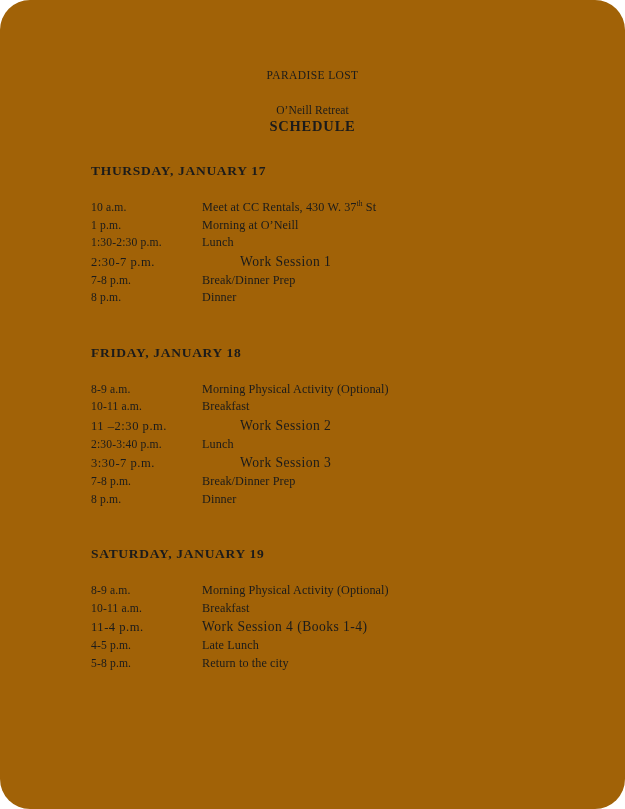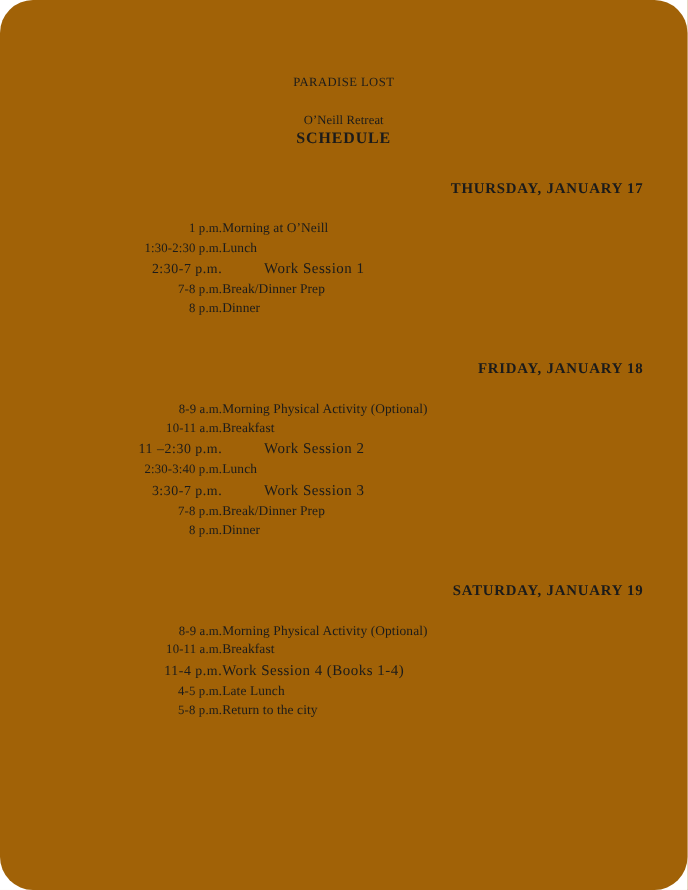--- a/index.html
+++ b/index.html
@@ -55,21 +55,20 @@
     font-weight: bold;
     letter-spacing: 0.8px;
   }
 
   
   .sections {
     position: absolute;
     top: 163px;
     left: 91px;
     right: 40px;
-    text-align: right;
   }
   .day-section {
     margin-bottom: 38px;
   }
   .day-section:last-child { margin-bottom: 0; }
 
   .day-heading {
     font-size: 13.5px;
     font-weight: bold;
     letter-spacing: 0.7px;
@@ -127,20 +126,24 @@
     <span class="title-sub">O’Neill Retreat</span>
   </div>
 
   <div class="title-schedule">SCHEDULE</div>
 
   <div class="sections">
       <div class="day-section">
         <div class="day-heading">THURSDAY, JANUARY 17</div>
         <div class="rows">
           <div class="row">
+            <div class="row-time">10 a.m.</div>
+            <div class="row-desc"><span>Meet at CC Rentals, 430 W. 37</span><sup>th</sup><span> St</span></div>
+          </div>
+          <div class="row">
             <div class="row-time">1 p.m.</div>
             <div class="row-desc">Morning at O’Neill</div>
           </div>
           <div class="row">
             <div class="row-time">1:30-2:30 p.m.</div>
             <div class="row-desc">Lunch</div>
           </div>
           <div class="row is-session is-indented">
             <div class="row-time">2:30-7 p.m.</div>
             <div class="row-desc">Work Session 1</div>

